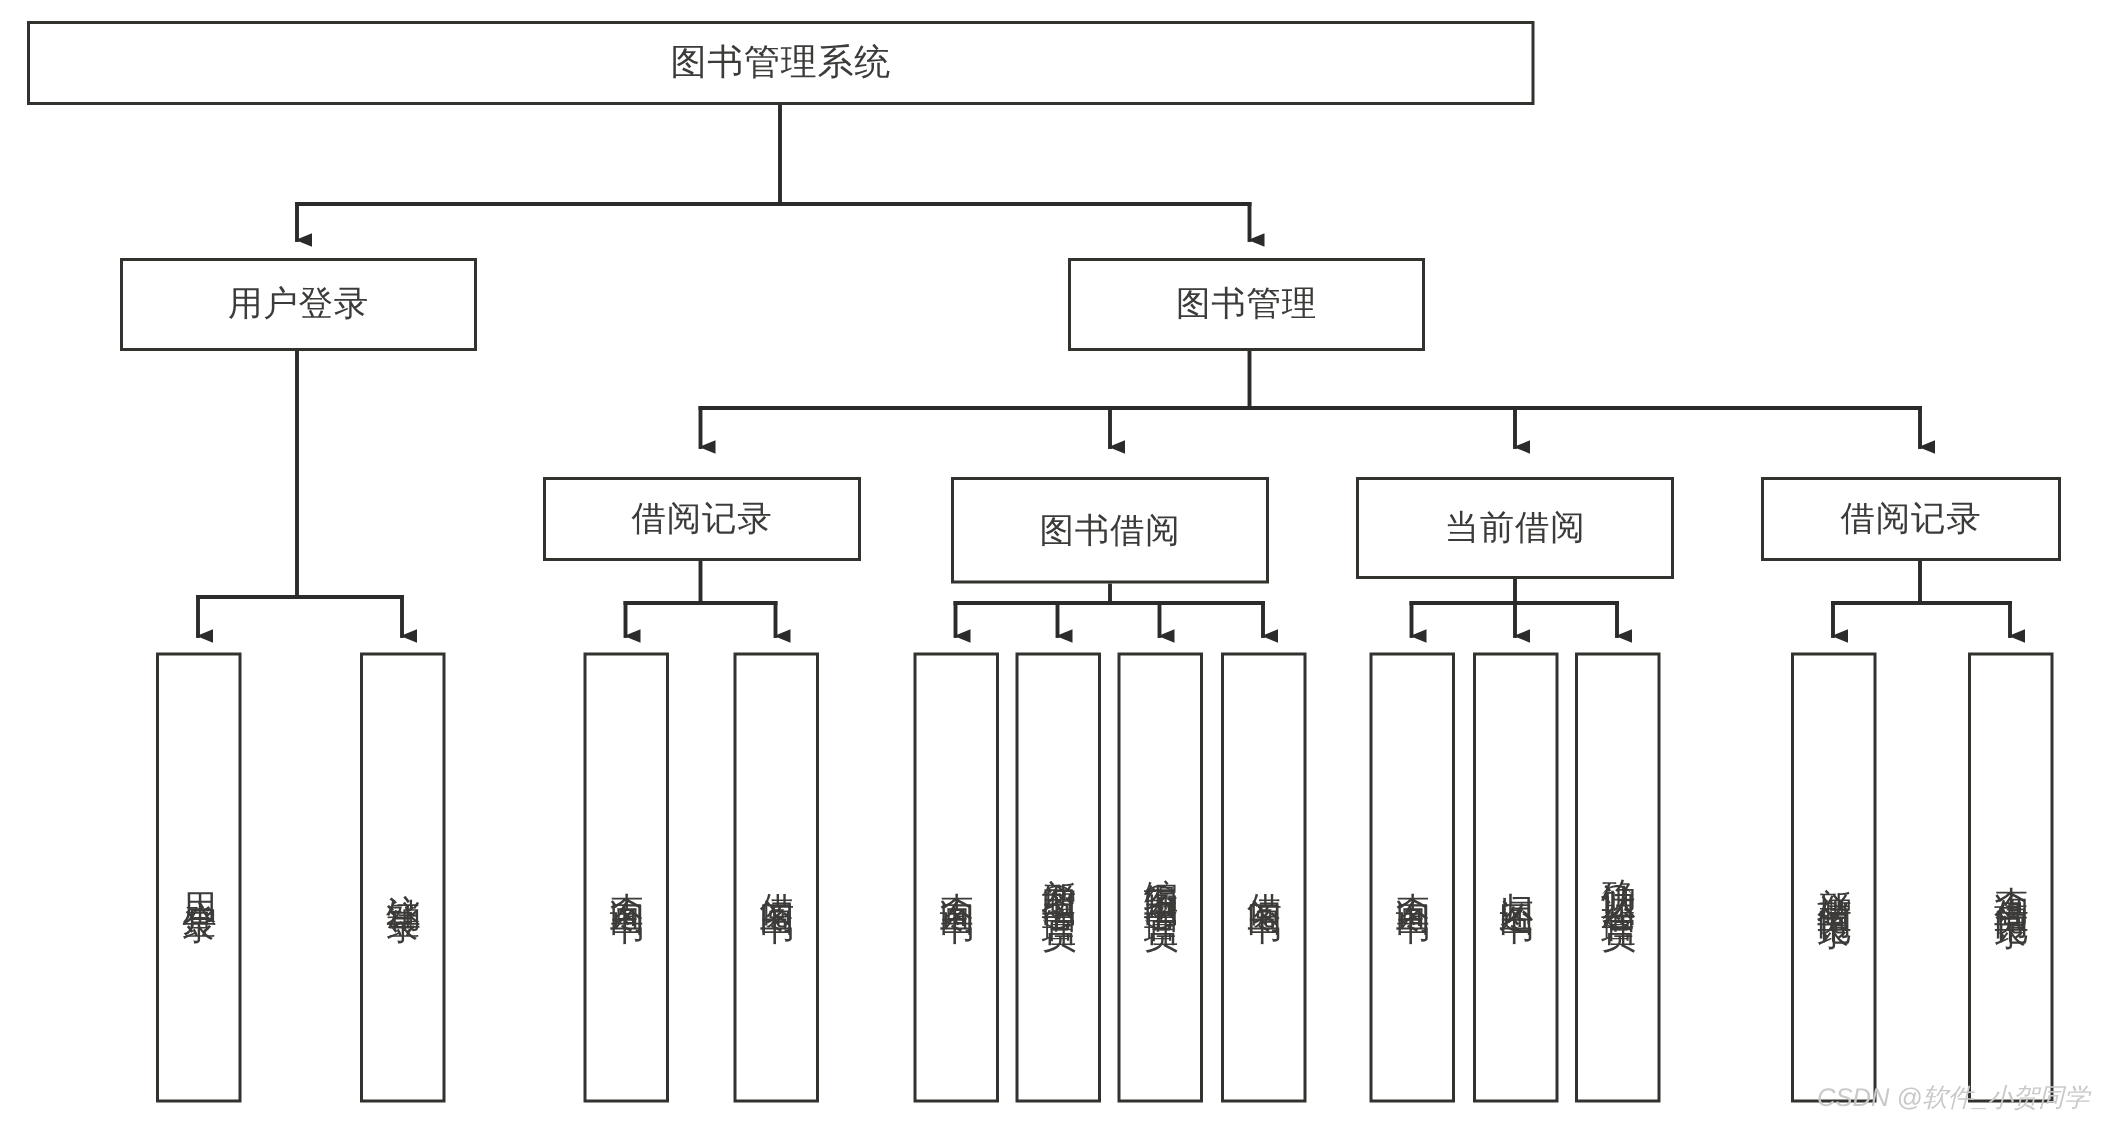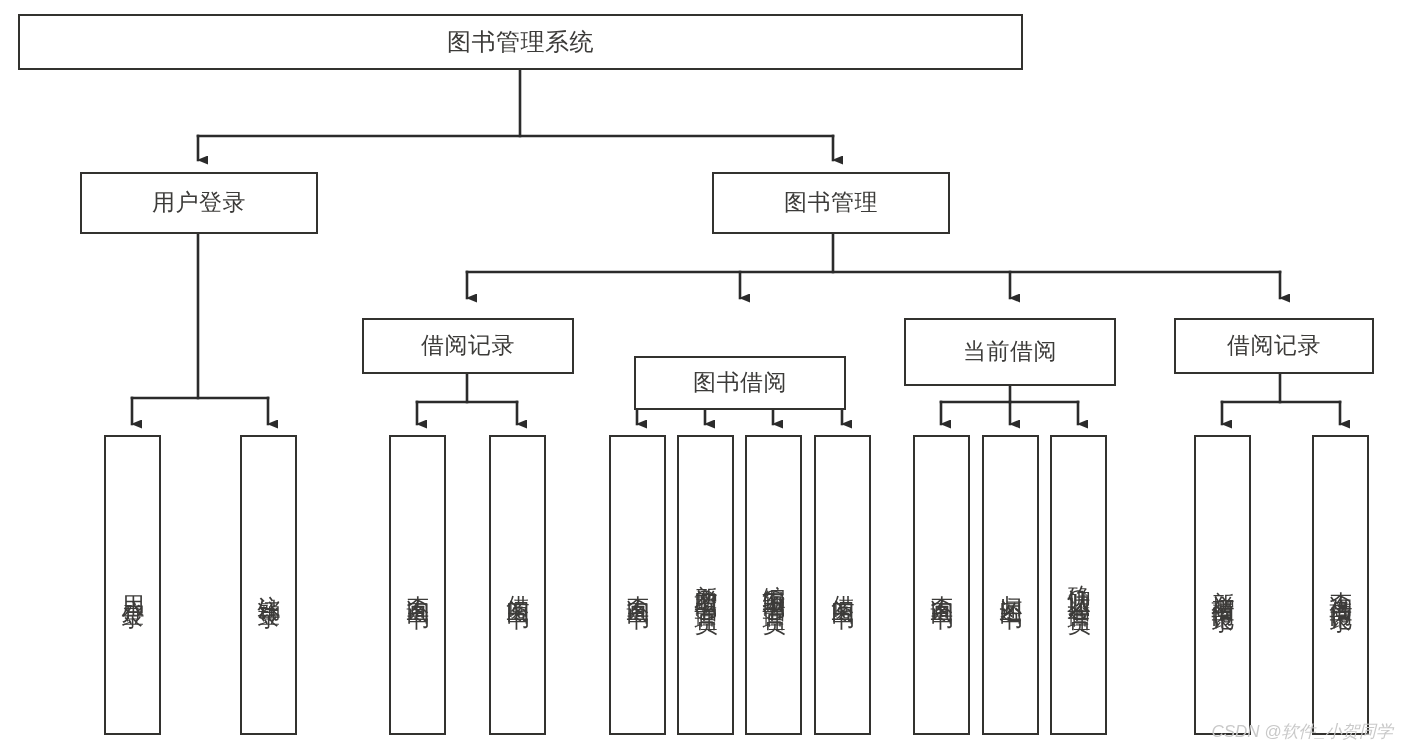--- a/index.html
+++ b/index.html
@@ -151,21 +151,21 @@
   </div>
 
   <div class="node horiz" style="left:712px; top:172px; width:238px; height:62px;">
     <span class="node-label">图书管理</span>
   </div>
 
   <div class="node horiz" style="left:362px; top:318px; width:212px; height:56px;">
     <span class="node-label">借阅记录</span>
   </div>
 
-  <div class="node horiz" style="left:634px; top:318px; width:212px; height:54px;margin-top:38px;">
+  <div class="node horiz" style="left:634px; top:318px; width:212px; height:71px;">
     <span class="node-label">图书借阅</span>
   </div>
 
   <div class="node horiz" style="left:904px; top:318px; width:212px; height:68px;">
     <span class="node-label">当前借阅</span>
   </div>
 
   <div class="node horiz" style="left:1174px; top:318px; width:200px; height:56px;">
     <span class="node-label">借阅记录</span>
   </div>

